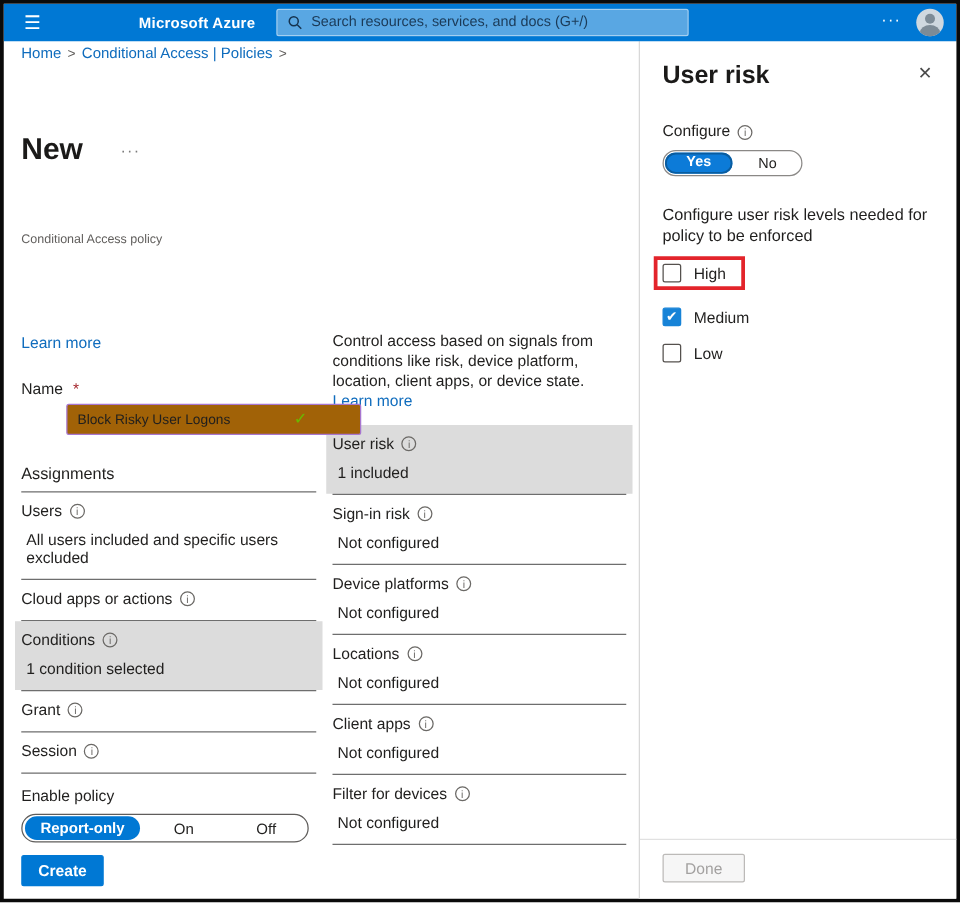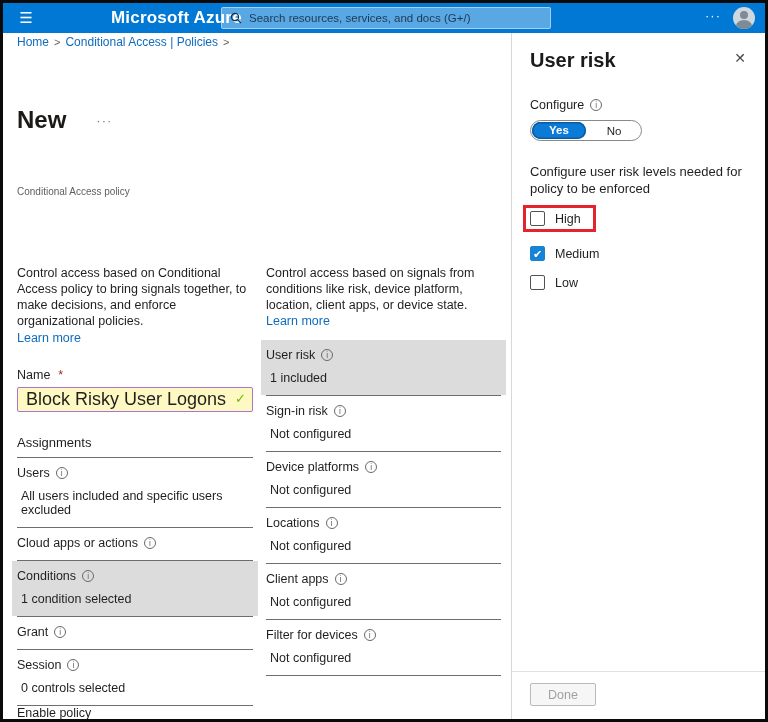--- a/index.html
+++ b/index.html
@@ -3,21 +3,21 @@
 <meta charset="utf-8">
 <style>
   * { margin:0; padding:0; box-sizing:border-box; }
   html,body { width:768px; height:722px; }
   body { font-family:"Liberation Sans", sans-serif; background:#fff; color:#201f1e; }
   .frame { width:768px; height:722px; border:3px solid #0a0a0a; display:flex; flex-direction:column; background:#fff; overflow:hidden; }
 
   
   .topbar { height:30px; flex:0 0 30px; background:#0078d4; display:flex; align-items:center; position:relative; color:#fff; }
   .hamburger { width:46px; text-align:center; font-size:15px; cursor:pointer; color:#fff; }
-  .brand { font-size:17px; font-weight:700; letter-spacing:.2px; margin-left:62px; }
+  .brand { font-size:12px; font-weight:700; letter-spacing:.2px; margin-left:62px; }
   .searchbox { position:absolute; left:218px; top:4px; width:330px; height:22px; background:#5fa; background:rgba(255,255,255,.35); border:1px solid rgba(255,255,255,.45); border-radius:2px; display:flex; align-items:center; padding:0 8px; }
   .searchbox svg { flex:0 0 auto; margin-right:7px; }
   .search-input { background:transparent; border:none; outline:none; width:100%; font-size:11.5px; color:#15334f; font-family:"Liberation Sans",sans-serif; }
   .search-input::placeholder { color:#1b3a57; opacity:1; }
   .topbar-right { position:absolute; right:10px; top:0; height:30px; display:flex; align-items:center; gap:12px; }
   .ellipsis-top { font-size:13px; letter-spacing:1px; cursor:pointer; padding-bottom:6px; }
   .avatar { width:22px; height:22px; border-radius:50%; background:#cfd8df; position:relative; overflow:hidden; cursor:pointer; }
   .avatar .head { position:absolute; left:7px; top:4px; width:8px; height:8px; border-radius:50%; background:#7d8b96; }
   .avatar .bodyy { position:absolute; left:3px; top:13px; width:16px; height:12px; border-radius:50% 50% 0 0; background:#7d8b96; }
 
@@ -42,21 +42,21 @@
 
   .intro { font-size:12.5px; line-height:1.28; color:#201f1e; }
   .intro a, .link { color:#0f6cbd; text-decoration:none; cursor:pointer; }
   .learn-block { display:block; margin-top:1px; }
 
   .field-label { font-size:12.5px; color:#201f1e; display:flex; align-items:center; gap:6px; }
   .req { color:#a4262c; margin-left:2px; }
   .info-icon { width:12px; height:12px; border:1px solid #6b6966; border-radius:50%; font-size:8.5px; line-height:10px; text-align:center; color:#6b6966; display:inline-block; cursor:pointer; flex:0 0 auto; }
 
   .name-wrap { margin-top:5px; position:relative; }
-  .name-input { width:100%; height:25px; border:1px solid #a776d0; border-radius:2px; padding:0 22px 0 8px; font-size:18px; color:#201f1e; font-family:"Liberation Sans",sans-serif; outline:none; background:#fef9c3; }
+  .name-input { width:100%; height:25px; border:1px solid #a776d0; border-radius:2px; padding:0 22px 0 8px; font-size:11px; color:#201f1e; font-family:"Liberation Sans",sans-serif; outline:none; background:#a16207;margin-left:36px; }
   .valid-check { position:absolute; right:7px; top:4px; color:#6bb700; font-size:13px; }
 
   .section-header { font-size:13px; color:#201f1e; padding-bottom:7px; border-bottom:1px solid #6e6e6e; }
   .sec-gap { margin-top:23px; }
 
   .field { padding:8px 0 10px 0; }
   .field .field-link { display:block; font-size:12.5px; margin-top:9px; margin-left:4px; }
   .field.hl { background:#dcdcdc; margin:0 -5px; padding:8px 5px 10px 5px; }
   .rule { border:none; border-top:1px solid #6e6e6e; height:0; }
 
@@ -72,21 +72,21 @@
   .cond-list { margin-top:11px; }
   .cond-item { padding:8px 0 10px 0; }
   .cond-item.hl { background:#dcdcdc; margin:0 -5px; padding:8px 5px 10px 5px; }
   .cond-item .field-link { display:block; font-size:12.5px; margin-top:9px; margin-left:4px; }
 
   
   .panel-header { padding:16px 16px 0 18px; display:flex; align-items:flex-start; }
   .panel-title { font-size:20px; font-weight:700; color:#1b1a19; flex:1; }
   .close-btn { color:#4a4a4a; font-size:14px; cursor:pointer; padding:2px 4px; line-height:1; }
   .panel-body { padding:0 18px; flex:1; }
-  .configure-row { margin-top:26px; }
+  .configure-row { margin-top:26px;align-items:flex-end; }
   .yn-toggle { margin-top:8px; width:112px; height:21px; border:1px solid #8a8886; border-radius:11px; display:flex; align-items:center; background:#fff; }
   .yn-seg { flex:1; text-align:center; font-size:11.5px; color:#201f1e; cursor:pointer; }
   .yn-seg.on { background:#0c7bd8; color:#fff; border-radius:9px; height:17px; line-height:16px; margin:1px; box-shadow:0 0 0 1.5px #0a5c9e inset; font-weight:700; }
   .levels-text { margin-top:22px; font-size:13px; line-height:1.32; color:#201f1e; width:218px; }
   .cb-row { display:flex; align-items:center; margin-top:14px; }
   .cb-box { width:15px; height:15px; border:1.5px solid #55514e; border-radius:2px; background:#fff; cursor:pointer; flex:0 0 auto; position:relative; }
   .cb-box.checked { background:#1783d7; border-color:#1783d7; color:#fff; font-size:11px; text-align:center; line-height:14px; }
   .cb-label { font-size:12.5px; margin-left:10px; cursor:pointer;text-align:center; }
   .redbox { display:inline-flex; align-items:center; border:3px solid #e3242b; padding:3px 12px 3px 4px; margin-left:-7px; margin-top:8px; }
   .redbox .cb-row { margin-top:0; }
@@ -127,21 +127,21 @@
 
       <div class="title-row">
         <h1 class="page-title">New</h1>
         <span class="title-ellipsis">···</span>
       </div>
       <div class="page-subtitle">Conditional Access policy</div>
 
       <div class="columns">
 
         <div class="col-left">
-          <p class="intro"><span>Control access based on Conditional Access policy to bring signals together, to make decisions, and enforce organizational policies.</span>
+          <p class="intro">
             <a class="learn-block">Learn more</a>
           </p>
 
           <div class="field-label" style="margin-top:22px;">
             <span>Name</span>
               <span class="req">*</span>
           </div>
           <div class="name-wrap">
             <input class="name-input" value="Block Risky User Logons" style="">
             <span class="valid-check">✓</span>
@@ -182,21 +182,20 @@
                 <span class="info-icon">i</span>
               </div>
           </div>
           <hr class="rule">
 
           <div class="field">
             <div class="field-label">
                 <span>Session</span>
                 <span class="info-icon">i</span>
               </div>
-            <a class="field-link">0 controls selected</a>
           </div>
           <hr class="rule">
 
           <div class="left-footer">
             <div class="enable-label">Enable policy</div>
             <div class="tri-toggle">
               <div class="tri-seg on">Report-only</div>
               <div class="tri-seg">On</div>
               <div class="tri-seg">Off</div>
             </div>

